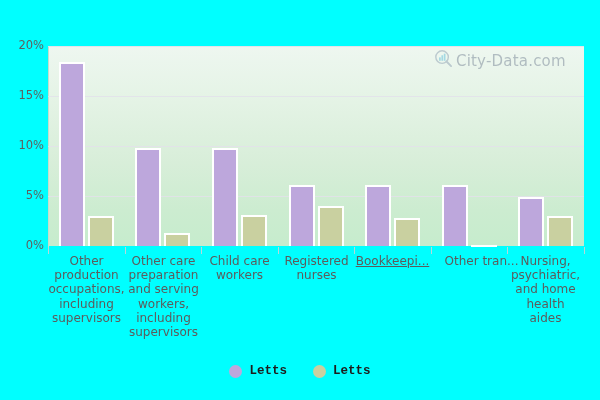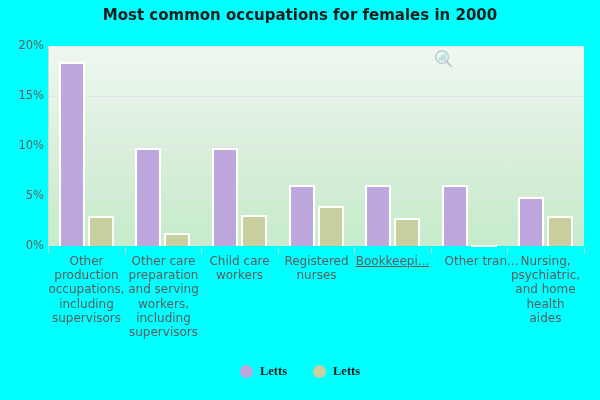--- a/index.html
+++ b/index.html
@@ -123,21 +123,21 @@
   .legend-swatch {
     width: 13px;
     height: 13px;
     border-radius: 50%;
     display: inline-block;
   }
   .legend-label {
     font-size: 12.5px;
     font-weight: bold;
     color: #1d1d1d;
-    font-family: Liberation Serif, serif;
+    font-family: Liberation Mono, monospace;
   }
 
   
   .watermark {
     position: absolute;
     left: 434px;
     top: 49px;
     display: flex;
     align-items: center;
     gap: 3px;
@@ -149,21 +149,20 @@
     color: #8d9aa6;
     font-family: "DejaVu Sans", sans-serif;
     letter-spacing: .2px;
   }
 </style>
 </head>
 <body>
 
 <div id="chart-root">
 
-  <div class="chart-title">Most common occupations for females in 2000</div>
 
   <div class="plot-area"></div>
   <div class="plot-border-left"></div>
 
   <div id="gridlines">
       <div class="gridline" style="top: 196px; left: 48px;"></div>
       <div class="gridline" style="top: 146px; left: 48px;"></div>
       <div class="gridline" style="top: 96px; left: 48px;"></div>
       <div class="gridline" style="top: 46px; left: 48px;"></div>
     </div>
@@ -237,15 +236,16 @@
   <div class="watermark">
     <span>
       <svg width="19" height="19" viewBox="0 0 20 20" aria-hidden="true">
         <circle cx="8.5" cy="8.5" r="6.6" fill="none" stroke="#9fb0bd" stroke-width="1.5"></circle>
         <rect x="5.3" y="8.8" width="1.8" height="3.6" fill="#79c8dd"></rect>
         <rect x="7.8" y="6.6" width="1.8" height="5.8" fill="#79c8dd"></rect>
         <rect x="10.3" y="4.9" width="1.8" height="7.5" fill="#79c8dd"></rect>
         <line x1="13.2" y1="13.2" x2="18" y2="18" stroke="#9fb0bd" stroke-width="2" stroke-linecap="round"></line>
       </svg>
     </span>
+    <span class="watermark-text">City-Data.com</span>
   </div>
 
 </div>
 
 </body></html>

